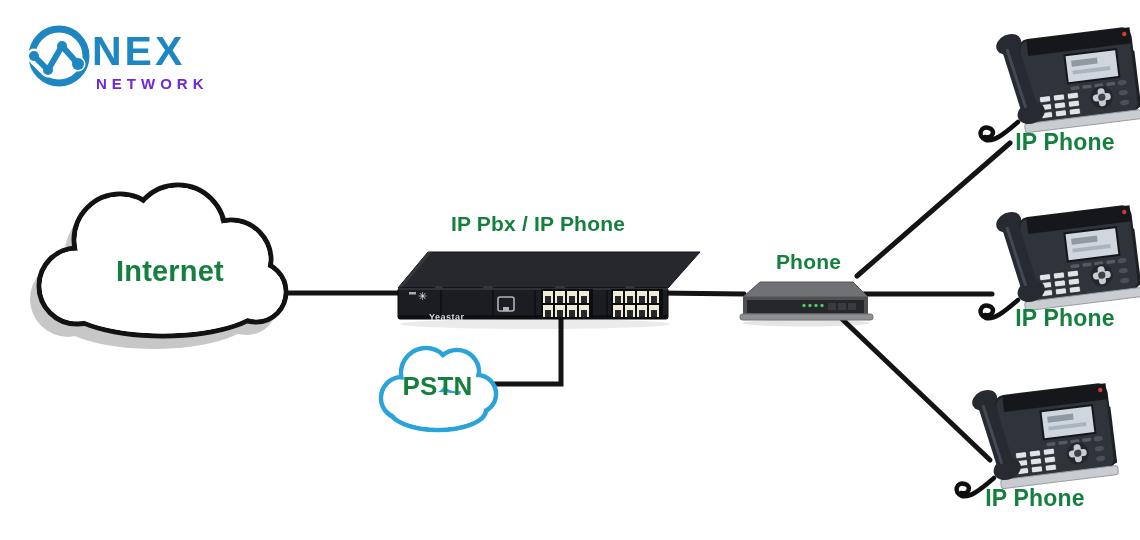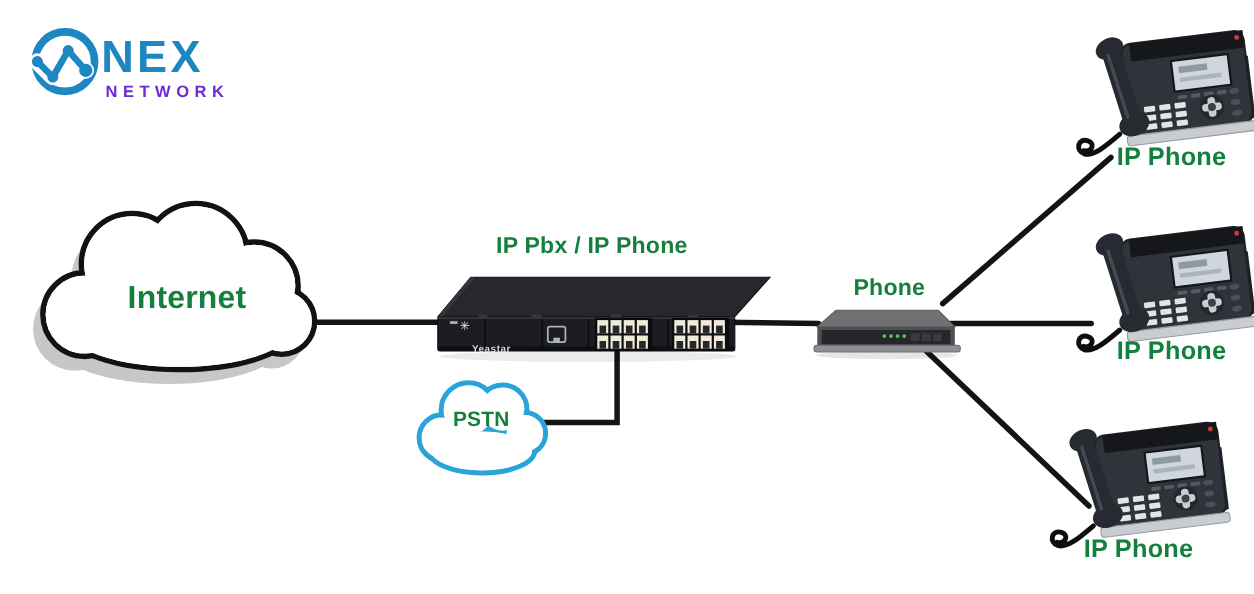--- a/index.html
+++ b/index.html
@@ -8,21 +8,21 @@
     font-family:"Liberation Sans", sans-serif;overflow:hidden;
   }
   .abs{position:absolute;}
   svg{display:block;}
   .node-label{
     position:absolute;text-align:center;color:#15803d;font-weight:bold;
     line-height:1.1;letter-spacing:0.2px;
   }
   .lbl-internet{font-size:29px;}
   .lbl-pbx{font-size:21px;}
-  .lbl-pstn{font-size:19px;}
+  .lbl-pstn{font-size:26px;}
   .lbl-switch{font-size:21px;}
   .lbl-phone{font-size:23px;}
   
   .logo{position:absolute;left:26px;top:20px;width:230px;height:90px;}
   .logo-name{
     position:absolute;left:66px;top:8px;font-size:41px;font-weight:bold;
     color:#1e86c0;letter-spacing:3px;
   }
   .logo-sub{
     position:absolute;left:70px;top:55px;font-size:15px;font-weight:600;

